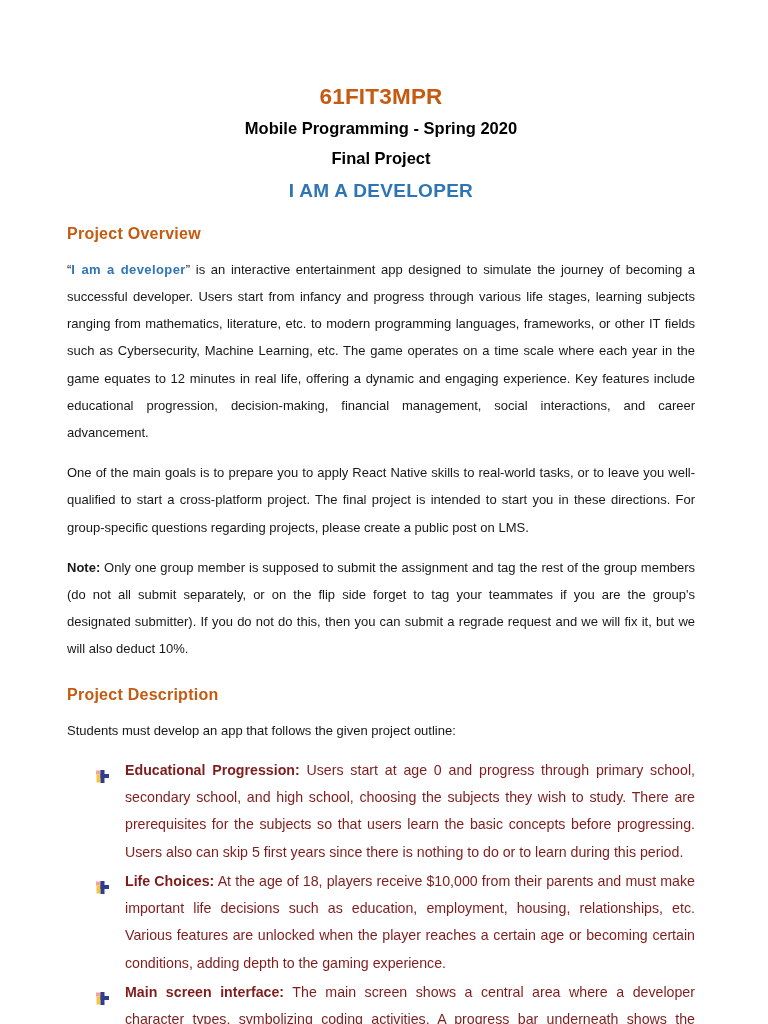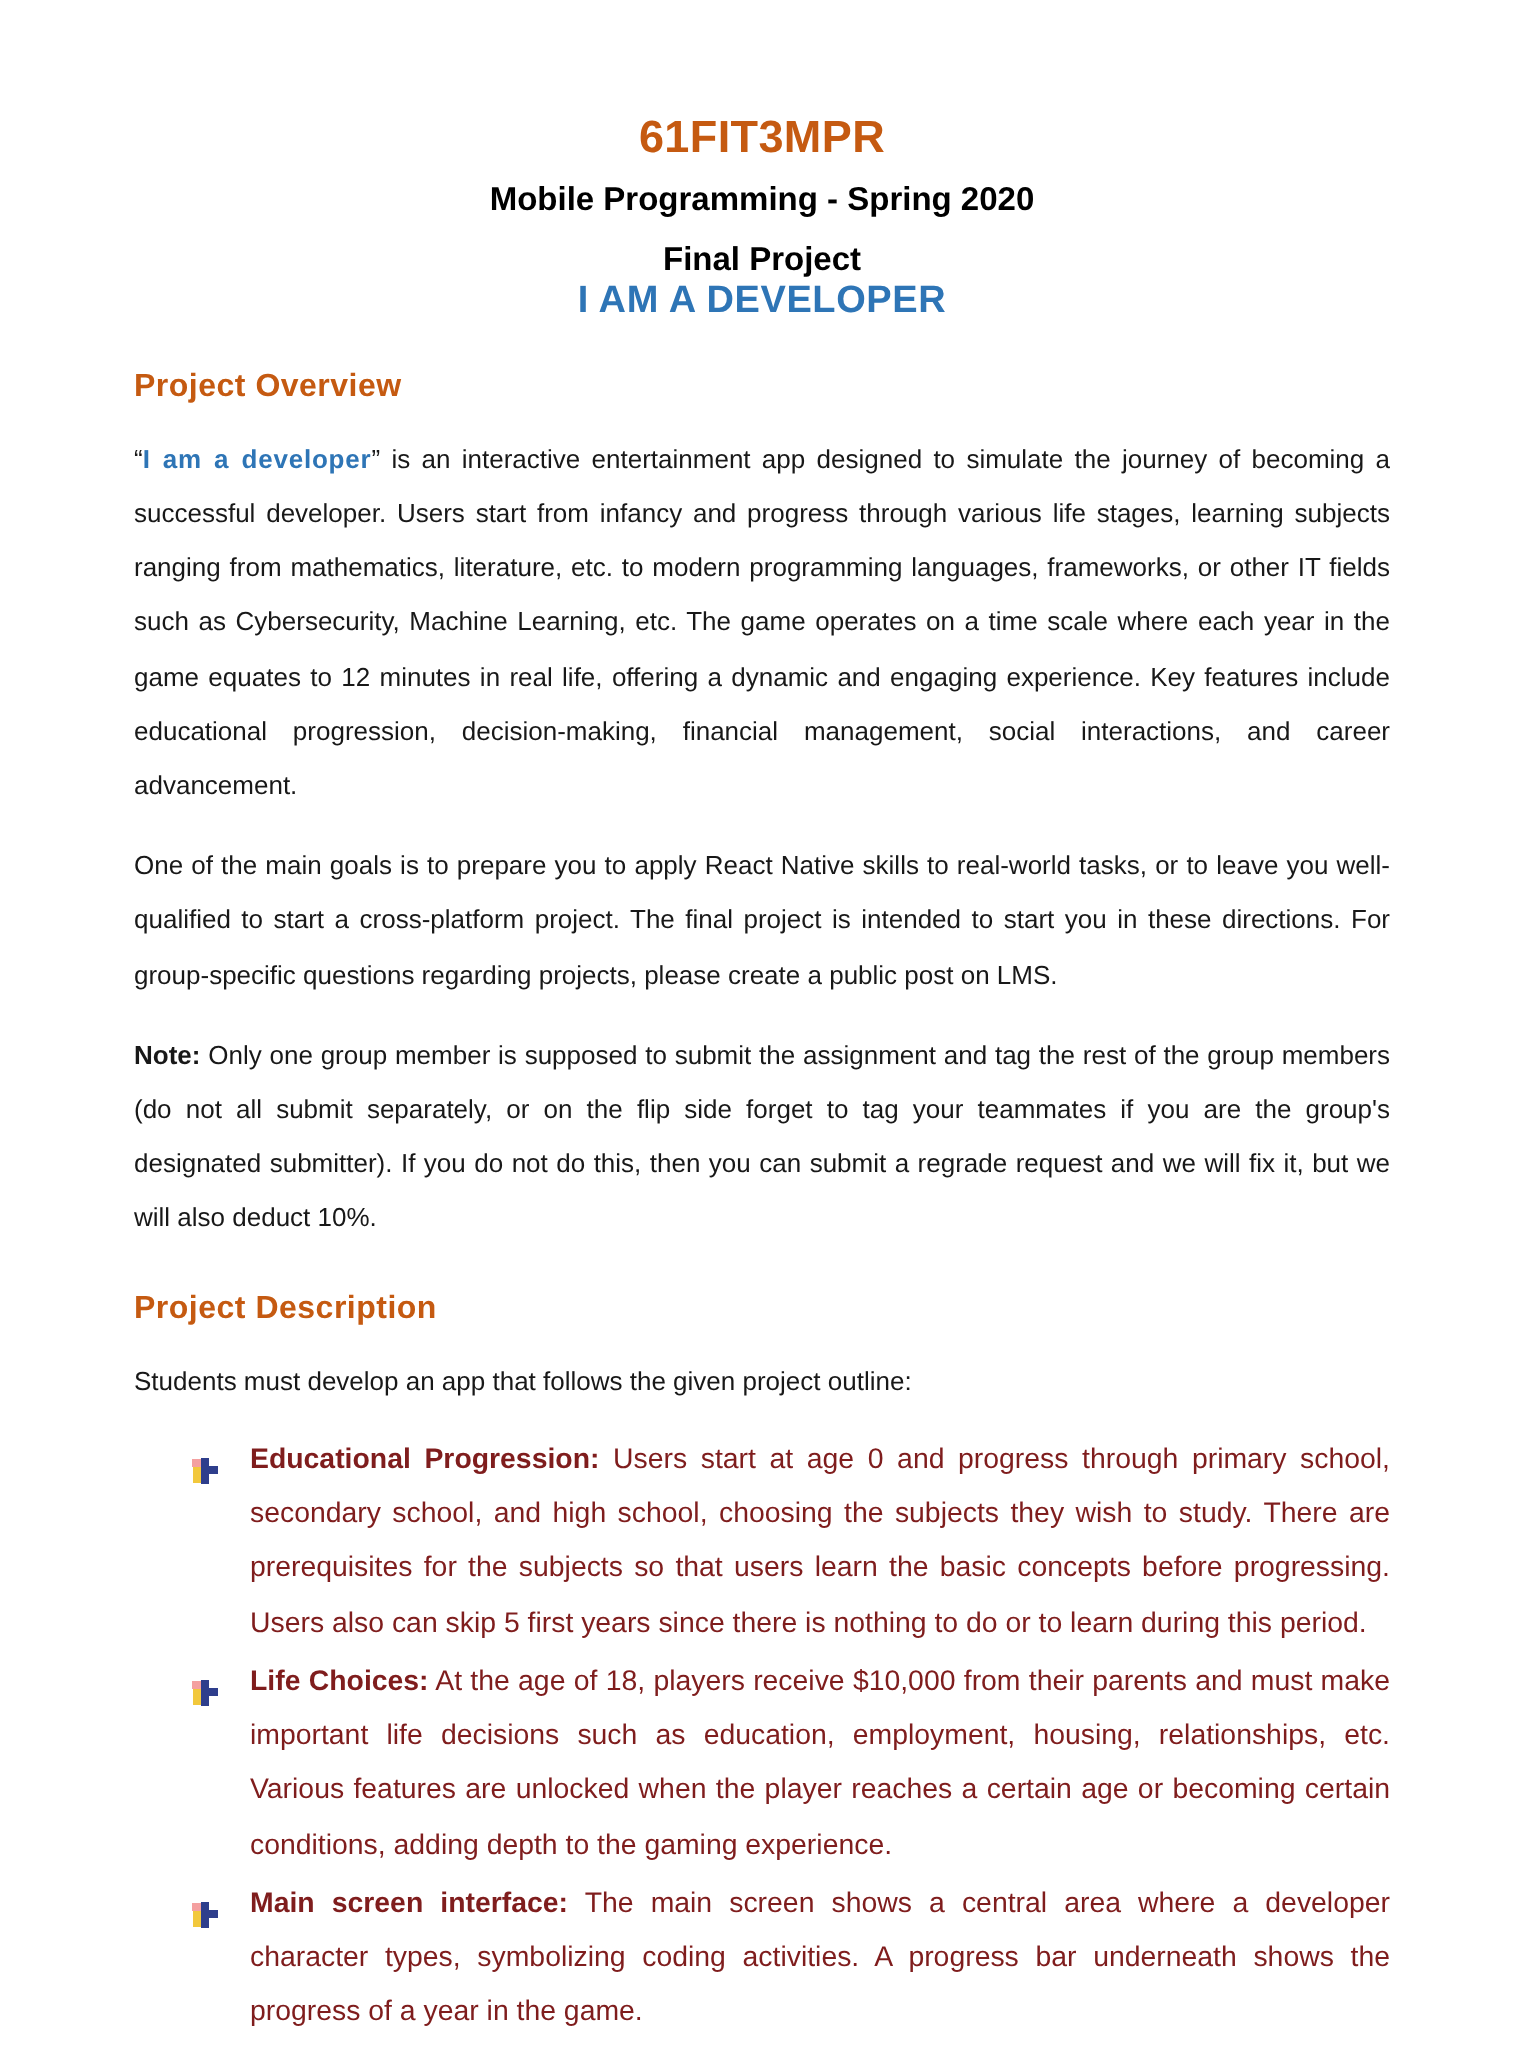--- a/index.html
+++ b/index.html
@@ -14,21 +14,21 @@
     color: #000000;
     overflow: hidden;
   }
 
   .page {
     position: relative;
     width: 763px;
     height: 1024px;
     background: #ffffff;
     box-sizing: border-box;
-    padding: 56px 68px 0 67px;
+    padding: 84px 68px 0 67px;
   }
 
   
   .doc-title {
     font-family: "Liberation Sans", "DejaVu Sans", sans-serif;
     font-weight: bold;
     font-size: 22.5px;
     color: #C55A11;
     text-align: center;
     letter-spacing: 0.2px;
@@ -43,21 +43,21 @@
     text-align: center;
     margin: 0 0 11px 0;
     line-height: 1.15;
   }
   .doc-subtitle2 {
     font-family: "Liberation Sans", "DejaVu Sans", sans-serif;
     font-weight: bold;
     font-size: 16.5px;
     color: #000000;
     text-align: center;
-    margin: 0 0 0 0;
+    margin: 0 0 12px 0;
     line-height: 1.15;
   }
   .doc-apptitle {
     font-family: "Liberation Sans", "DejaVu Sans", sans-serif;
     font-weight: bold;
     font-size: 19px;
     color: #2E75B6;
     text-align: center;
     letter-spacing: 0.3px;
     margin: 0 0 22px 0;

